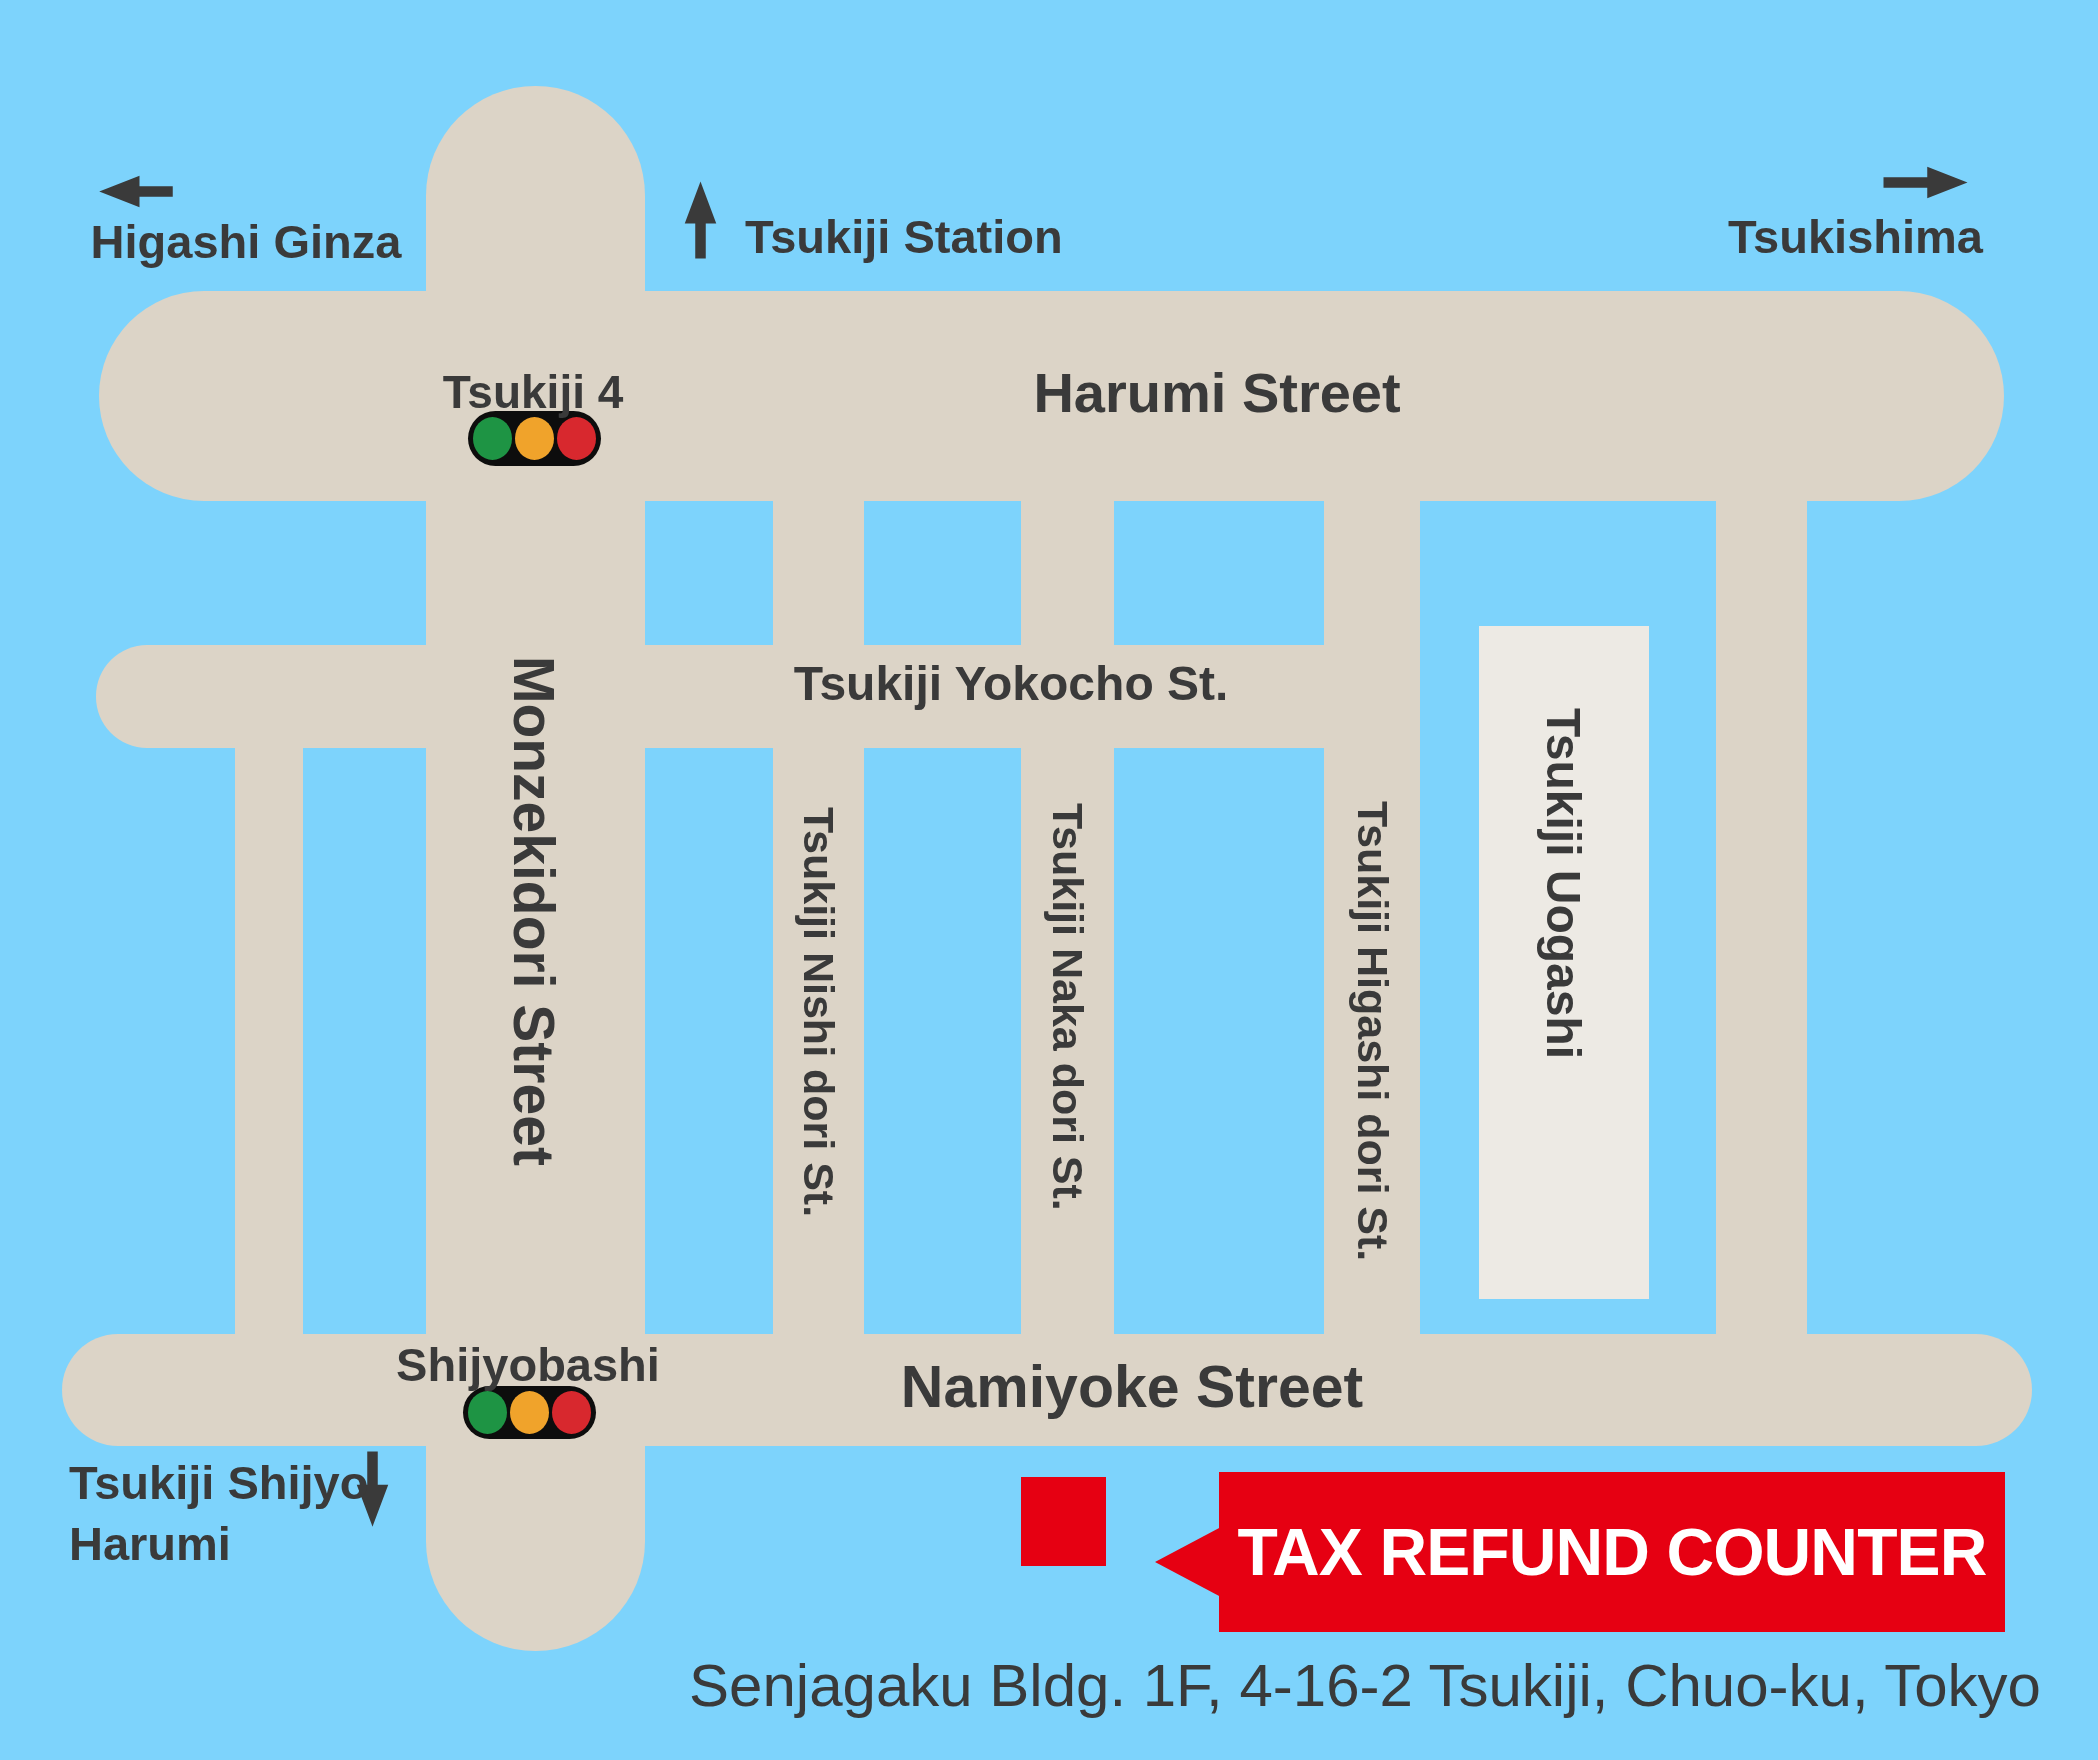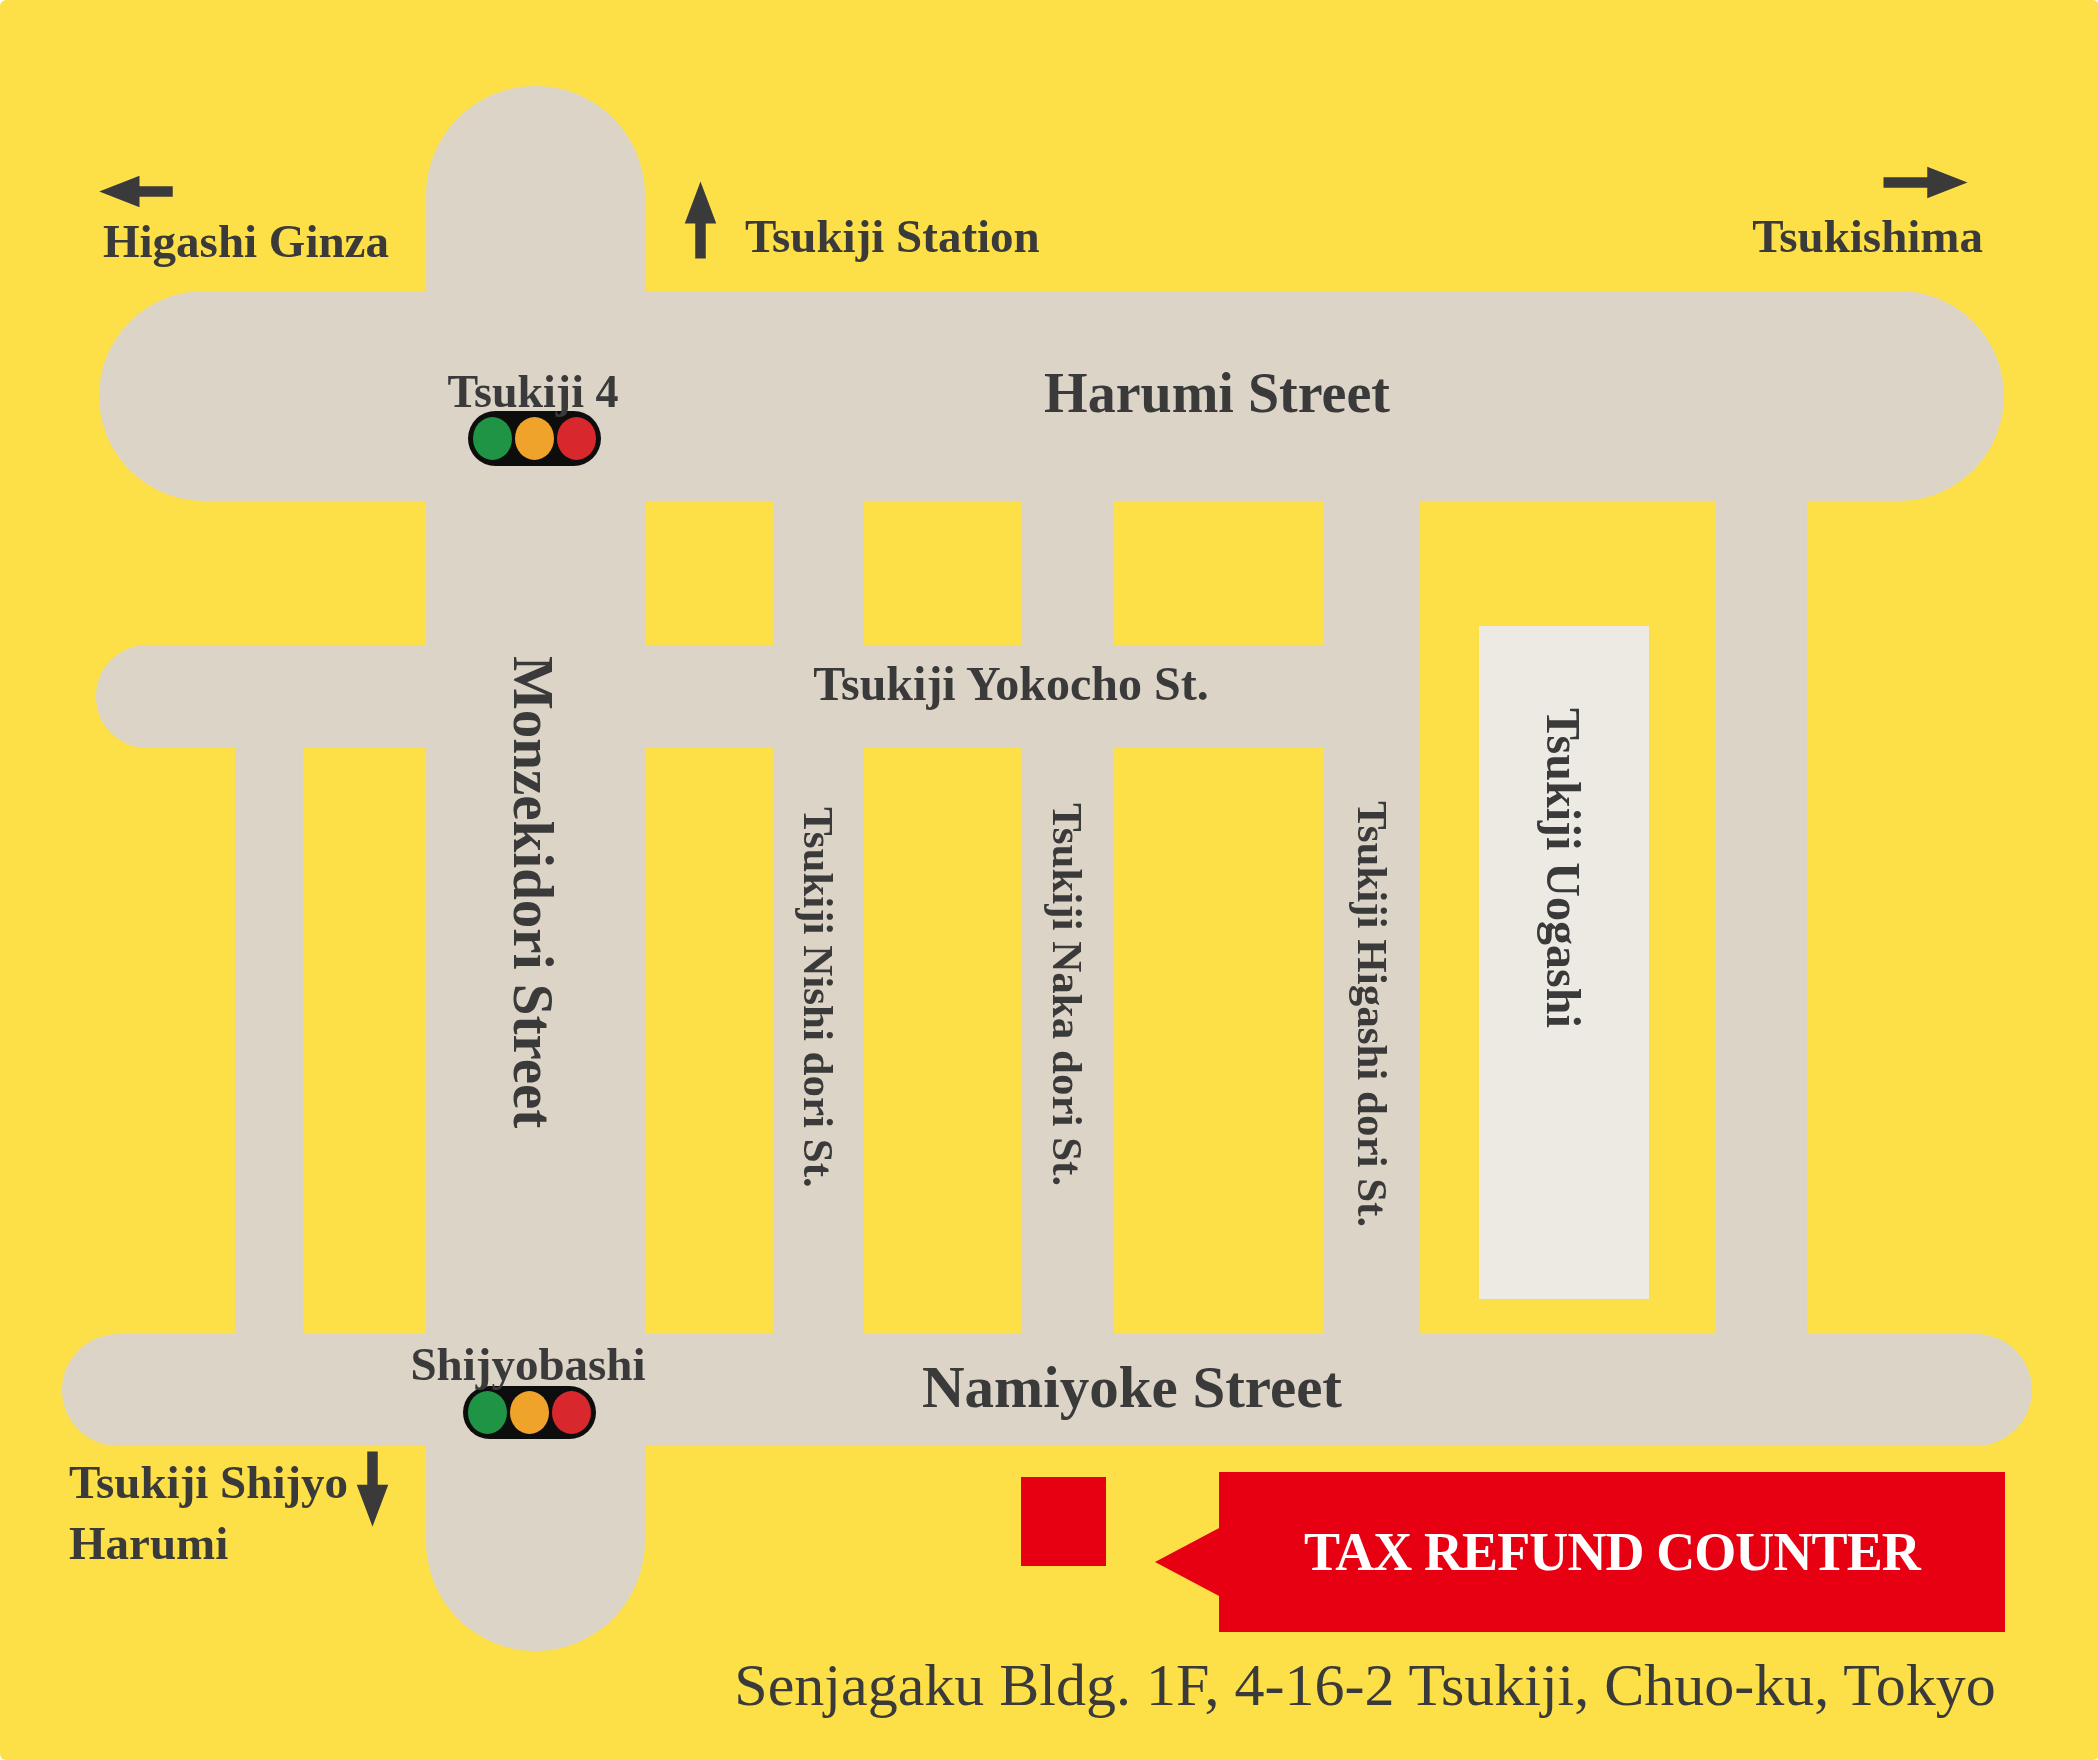--- a/index.html
+++ b/index.html
@@ -4,25 +4,24 @@
 <style>
   html, body {
     margin: 0;
     padding: 0;
     background: #ffffff;
   }
   #map-canvas {
     position: relative;
     width: 2099px;
     height: 1760px;
-    background: #fde047;
+    background: #7dd3fc;
     overflow: hidden;
-    font-family: Liberation Serif, serif;
+    font-family: Liberation Sans, sans-serif;
     color: #3a3a3a;
-    border-radius: 6px;
   }
   .road {
     position: absolute;
     background: #dcd4c7;
   }
   .block {
     position: absolute;
     background: #edeae4;
   }
   .lbl {
@@ -84,21 +83,21 @@
     left: 1219px; top: 1472px;
     width: 786px; height: 160px;
     background: #e60012;
     display: flex;
     align-items: center;
     justify-content: center;
   }
   #tax-banner .banner-text {
     color: #ffffff;
     font-weight: bold;
-    font-size: 54px;
+    font-size: 66px;
     letter-spacing: -0.9px;
     white-space: nowrap;
   }
   #address {
     position: absolute;
     left: 1365px; top: 1651px;
     transform: translateX(-50%);
     font-size: 60px;
     font-weight: 400;
     color: #3a3a3a;

